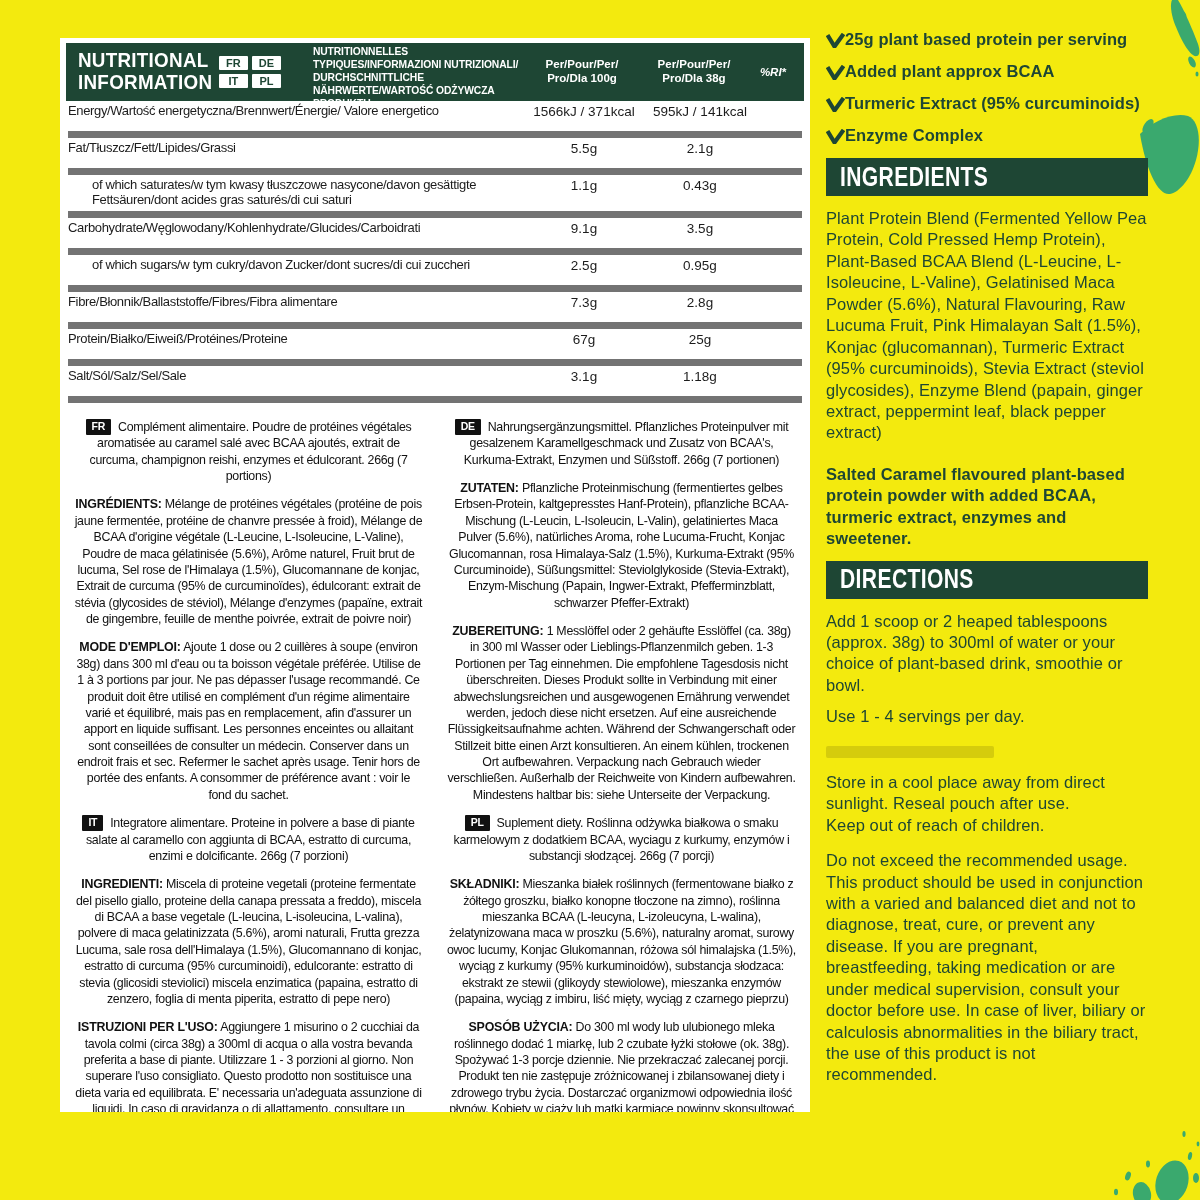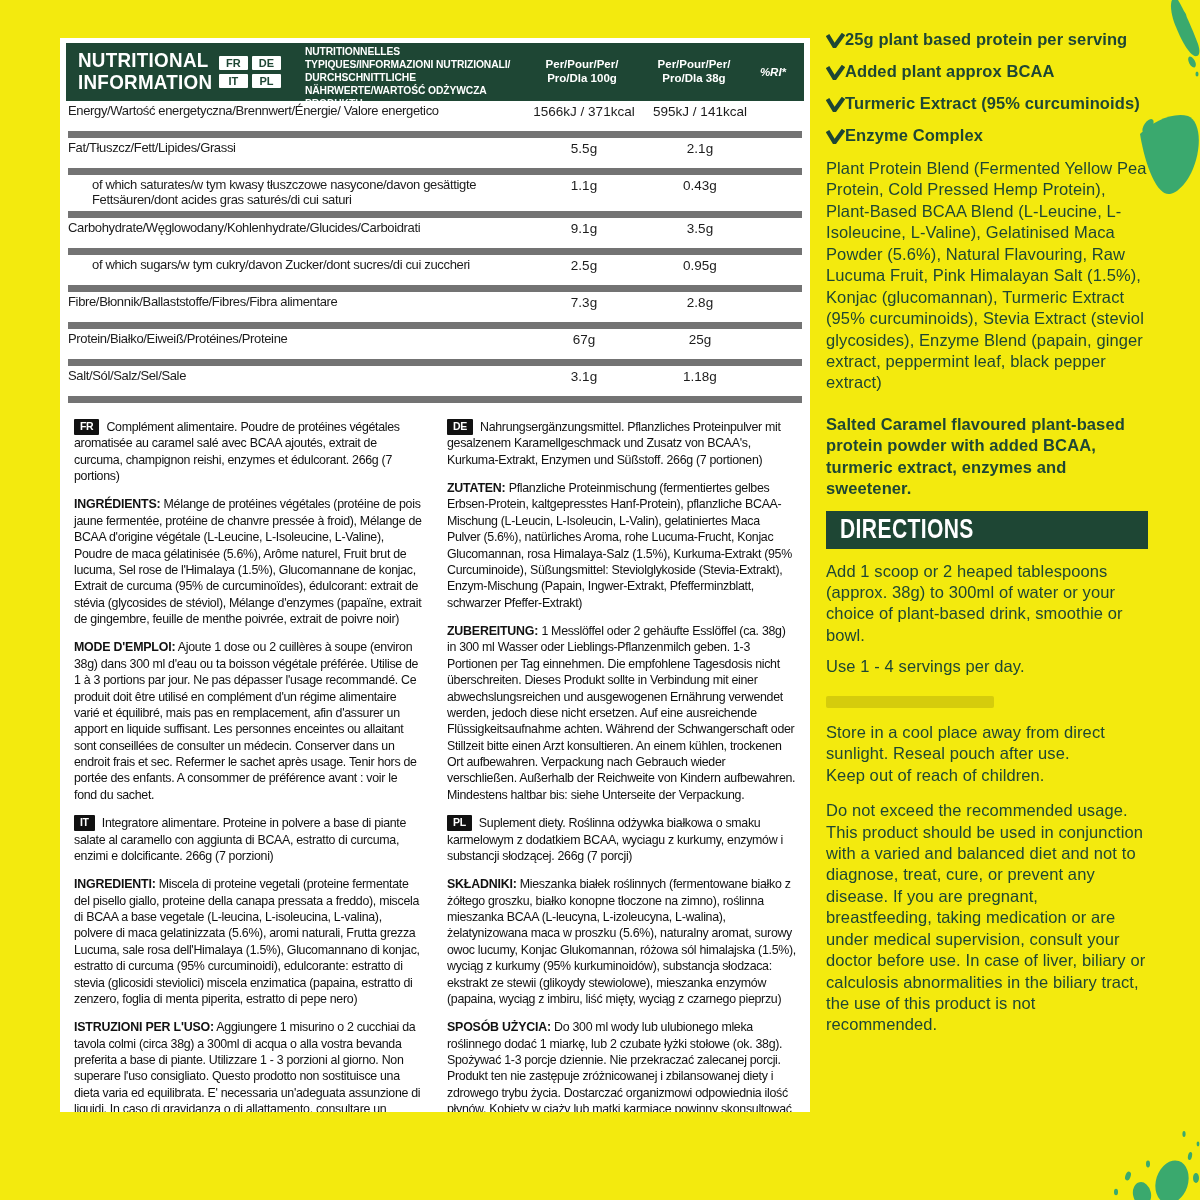--- a/index.html
+++ b/index.html
@@ -27,38 +27,38 @@
     background:#1e4634;color:#fff;display:flex;align-items:center;
     height:58px;box-sizing:border-box;padding:0 8px 0 12px;
   }
   .nh-title{font-weight:bold;font-size:20px;line-height:1.08;letter-spacing:.3px;
     transform:scaleX(.94);transform-origin:left center;white-space:nowrap;}
   .nh-badges{display:grid;grid-template-columns:29px 29px;grid-gap:4px;margin-left:-2px;}
   .nh-badges span{
     background:#fff;color:#1e4634;font-weight:bold;font-size:11px;
     text-align:center;padding:1px 0;border-radius:1px;
   }
-  .nh-mid{flex:1;margin-left:24px;font-weight:bold;font-size:10.3px;line-height:1.25;
+  .nh-mid{flex:1;margin-left:32px;font-weight:bold;font-size:10.3px;line-height:1.25;
     letter-spacing:-.1px;text-transform:uppercase;}
   .nh-col{width:112px;text-align:center;font-weight:bold;font-size:11.5px;line-height:1.2;}
   .nh-ri{width:46px;text-align:center;font-weight:bold;font-size:11.5px;font-style:italic;}
 
   .nutri-rows{padding:0 2px;}
   .nrow{display:flex;align-items:flex-start;border-bottom:7px solid #737373;
     min-height:24px;padding:3px 0;}
   .nlabel{flex:1;font-size:13px;color:#1c1c1c;letter-spacing:-.35px;line-height:1.15;}
   .nlabel.indent{padding-left:24px;}
   .nval{width:116px;text-align:center;font-size:13.5px;color:#1c1c1c;white-space:nowrap;}
   .nri{width:44px;}
 
   
   .cols{display:flex;gap:24px;padding:16px 8px 0 8px;}
   .col{flex:1;min-width:0;}
   .para{margin:0 0 12px 0;font-size:12.4px;line-height:1.32;color:#111;
-    letter-spacing:-.3px;}
+    letter-spacing:-.3px;text-align:center;}
   .para b{letter-spacing:-.2px;}
   .lbadge{
     display:inline-block;background:#111;color:#fff;font-weight:bold;
     font-size:10.5px;padding:1px 6px;margin-right:7px;border-radius:1px;
     vertical-align:1px;
   }
   .lb{margin-bottom:6px;}
 
   
   .right{position:absolute;left:826px;top:30px;width:322px;color:#1e4634;}
@@ -241,20 +241,23 @@
         <span>Turmeric Extract (95% curcuminoids)</span>
       </li>
       <li>
         <svg width="19" height="15" viewBox="0 0 19 15">
             <path d="M1.5 2 L8.5 13.5 L17.5 1" fill="none" stroke="#1e4634" stroke-width="4.2"></path>
           </svg>
         <span>Enzyme Complex</span>
       </li>
     </ul>
 
+    <div class="hbar">
+        <span>INGREDIENTS</span>
+      </div>
     <p class="rtext">Plant Protein Blend (Fermented Yellow Pea Protein, Cold Pressed Hemp Protein), Plant-Based BCAA Blend (L-Leucine, L-Isoleucine, L-Valine), Gelatinised Maca Powder (5.6%), Natural Flavouring, Raw Lucuma Fruit, Pink Himalayan Salt (1.5%), Konjac (glucomannan), Turmeric Extract (95% curcuminoids), Stevia Extract (steviol glycosides), Enzyme Blend (papain, ginger extract, peppermint leaf, black pepper extract)</p>
     <p class="rtext bold">Salted Caramel flavoured plant-based protein powder with added BCAA, turmeric extract, enzymes and sweetener.</p>
 
     <div class="hbar">
         <span>DIRECTIONS</span>
       </div>
     <p class="rtext">Add 1 scoop or 2 heaped tablespoons (approx. 38g) to 300ml of water or your choice of plant-based drink, smoothie or bowl.</p>
     <p class="rtext">Use 1 - 4 servings per day.</p>
 
     <div class="ghost"></div>

